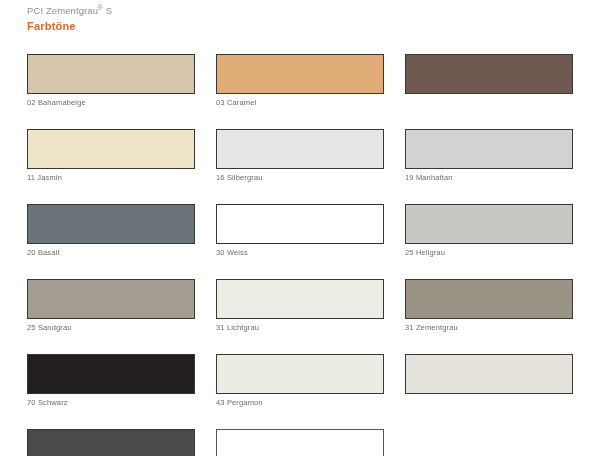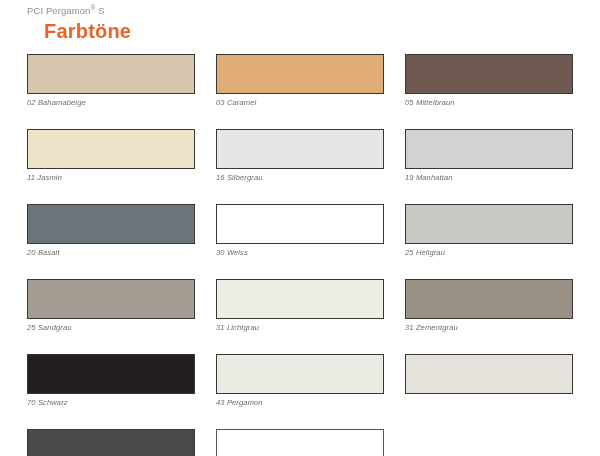--- a/index.html
+++ b/index.html
@@ -31,40 +31,38 @@
   }
   .product-title sup {
     font-size: 6.5px;
     vertical-align: super;
     line-height: 0;
   }
   .page-heading {
     position: absolute;
     left: 27px;
     top: 20px;
-    font-size: 20px;
+    font-size: 11px;
     font-weight: bold;
     color: #E8652A;
     letter-spacing: 0.2px;
     white-space: nowrap;
-    margin-left: 17px;
   }
   .swatch-grid {
     position: absolute;
     left: 27px;
     top: 54px;
     width: 546px;
     display: grid;
     grid-template-columns: repeat(3, 168px);
     column-gap: 21px;
     row-gap: 21px;
   }
   .swatch-cell {
     width: 137px;
-    font-style: italic;
   }
   .swatch-chip {
     width: 168px;
     height: 40px;
     box-sizing: border-box;
     border: 1px solid #3a3632;
     background-clip: padding-box;
   }
   .swatch-label {
     margin-top: 4px;
@@ -73,36 +71,35 @@
     letter-spacing: 0.15px;
     white-space: nowrap;
     line-height: 10px;
   }
 </style>
 </head>
 <body>
 
 <div class="page">
 
-  <div class="product-title"><span>PCI Pergamon</span><sup>®</sup><span> S</span></div>
+  <div class="product-title"><span>PCI Zementgrau</span><sup>®</sup><span> S</span></div>
 
   <div class="page-heading">Farbtöne</div>
 
   <div class="swatch-grid">
       <div class="swatch-cell">
         <div class="swatch-chip" style="background: rgb(214, 198, 173); border-color: rgb(58, 54, 50);"></div>
         <div class="swatch-label">02 Bahamabeige</div>
       </div>
       <div class="swatch-cell">
         <div class="swatch-chip" style="background: rgb(223, 172, 119); border-color: rgb(58, 54, 50);"></div>
         <div class="swatch-label">03 Caramel</div>
       </div>
       <div class="swatch-cell">
         <div class="swatch-chip" style="background: rgb(110, 89, 80); border-color: rgb(58, 54, 50);"></div>
-        <div class="swatch-label">05 Mittelbraun</div>
       </div>
       <div class="swatch-cell">
         <div class="swatch-chip" style="background: rgb(237, 227, 200); border-color: rgb(58, 54, 50);"></div>
         <div class="swatch-label">11 Jasmin</div>
       </div>
       <div class="swatch-cell">
         <div class="swatch-chip" style="background: rgb(230, 230, 228); border-color: rgb(58, 54, 50);"></div>
         <div class="swatch-label">16 Silbergrau</div>
       </div>
       <div class="swatch-cell">

